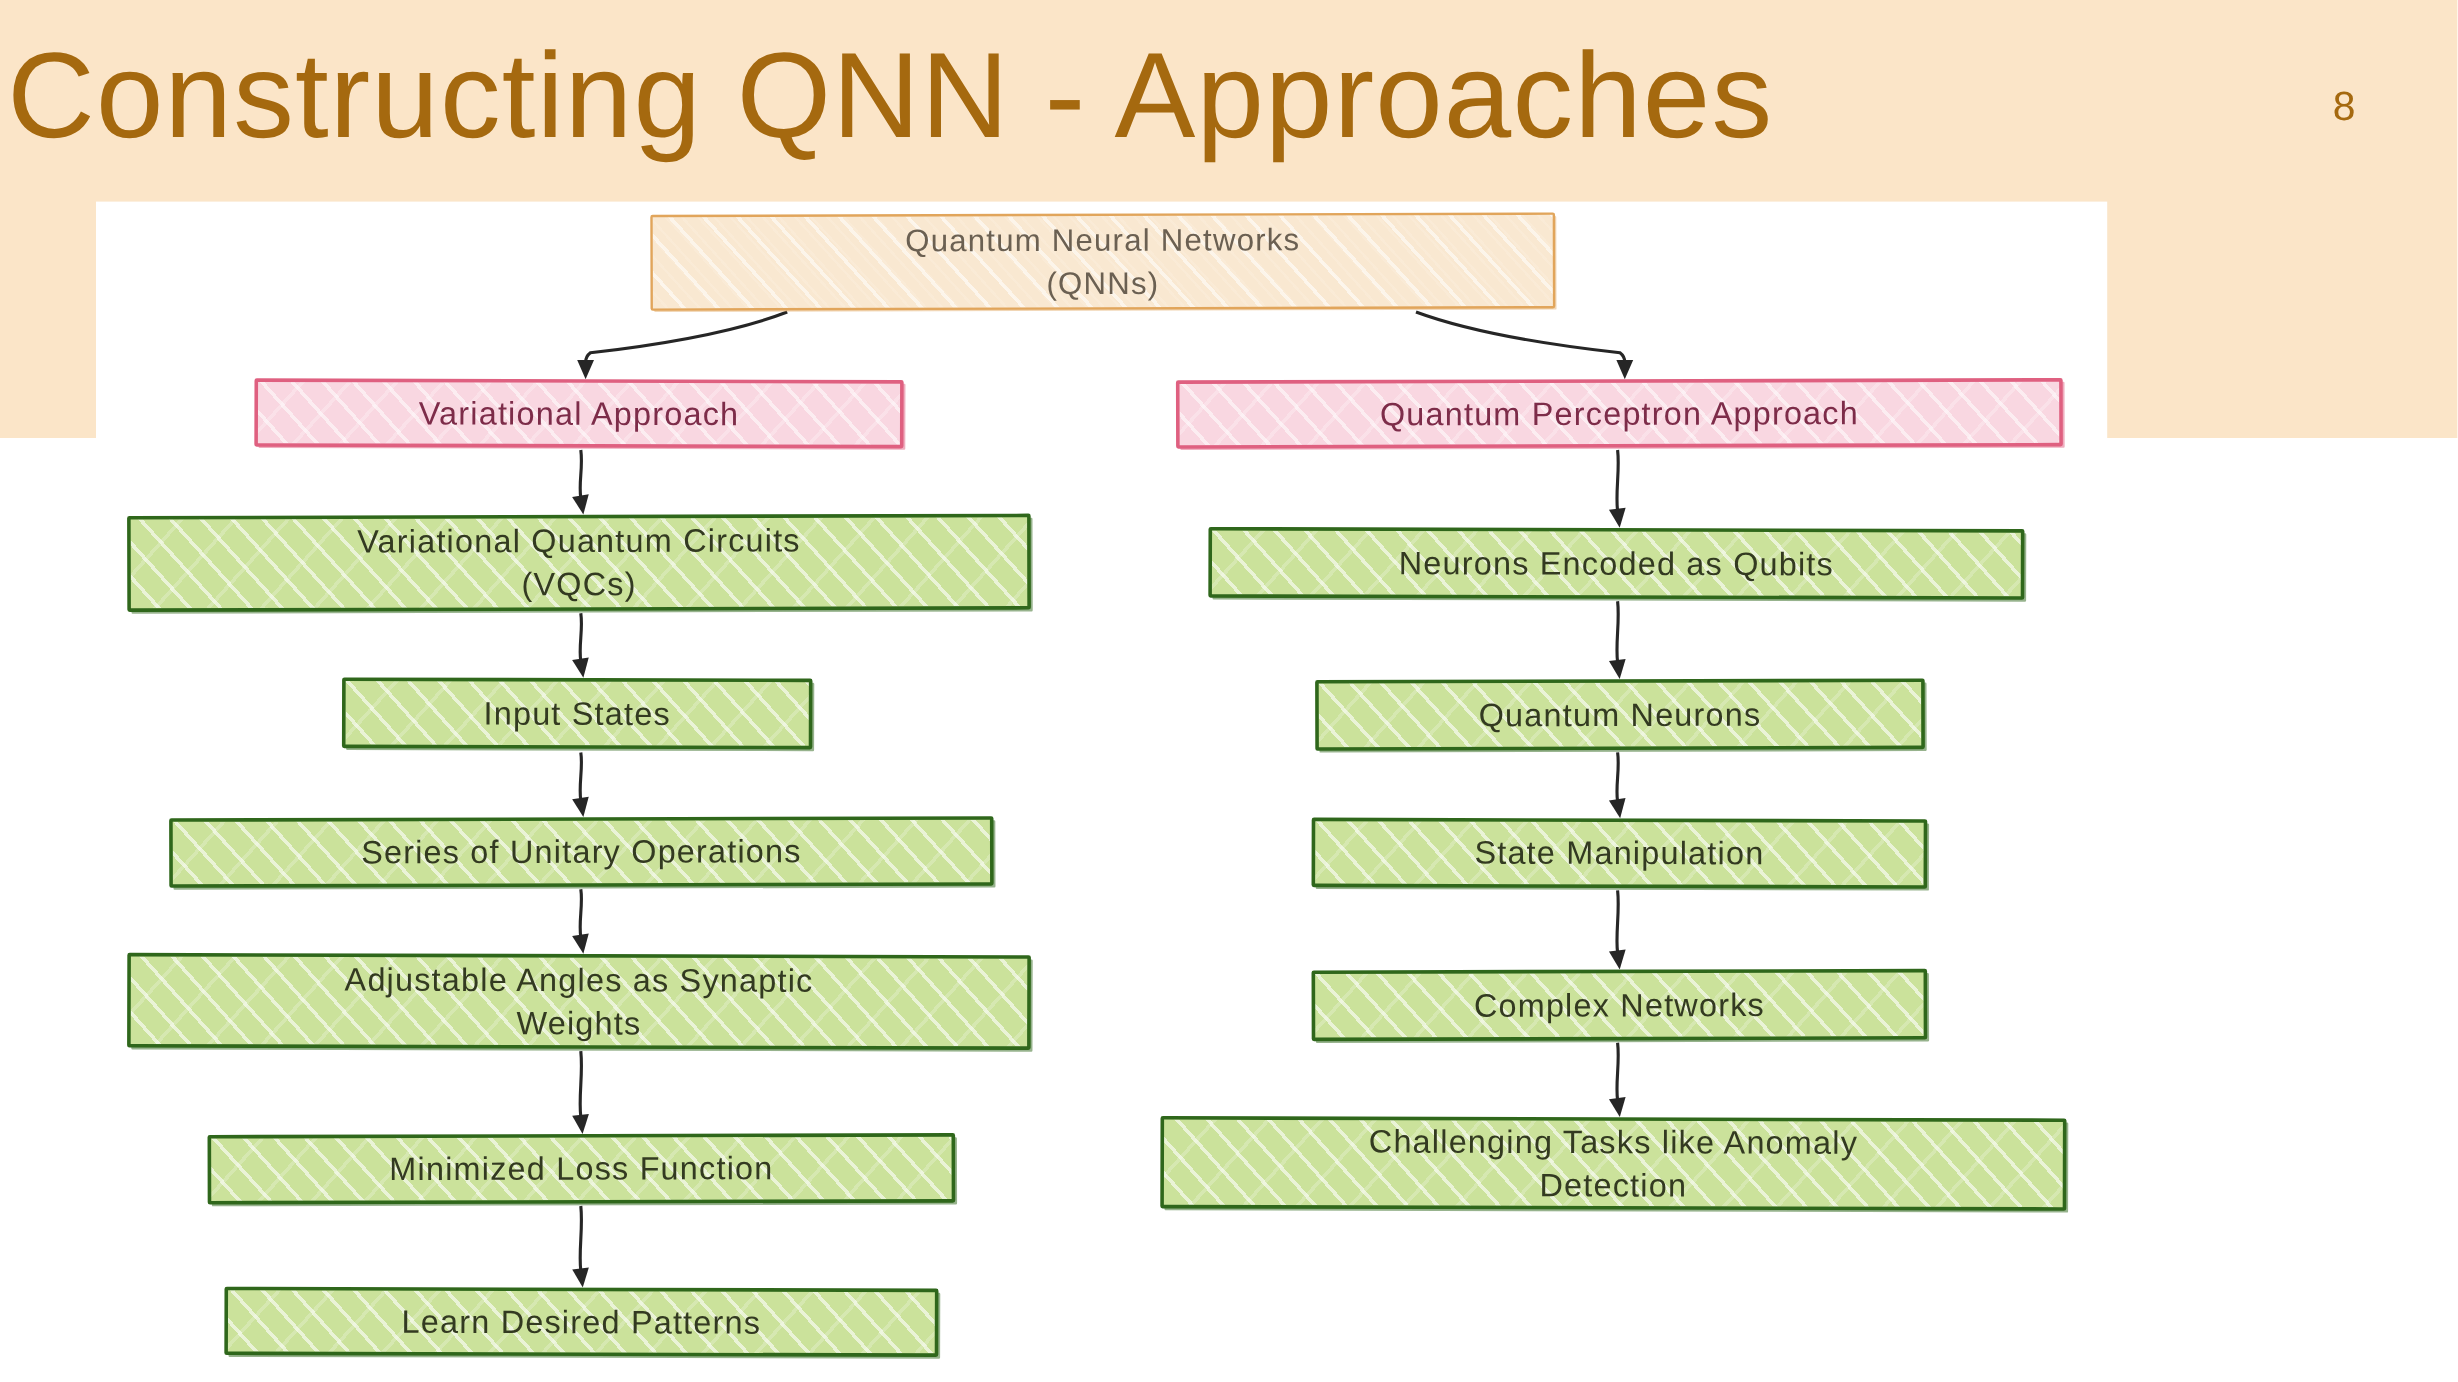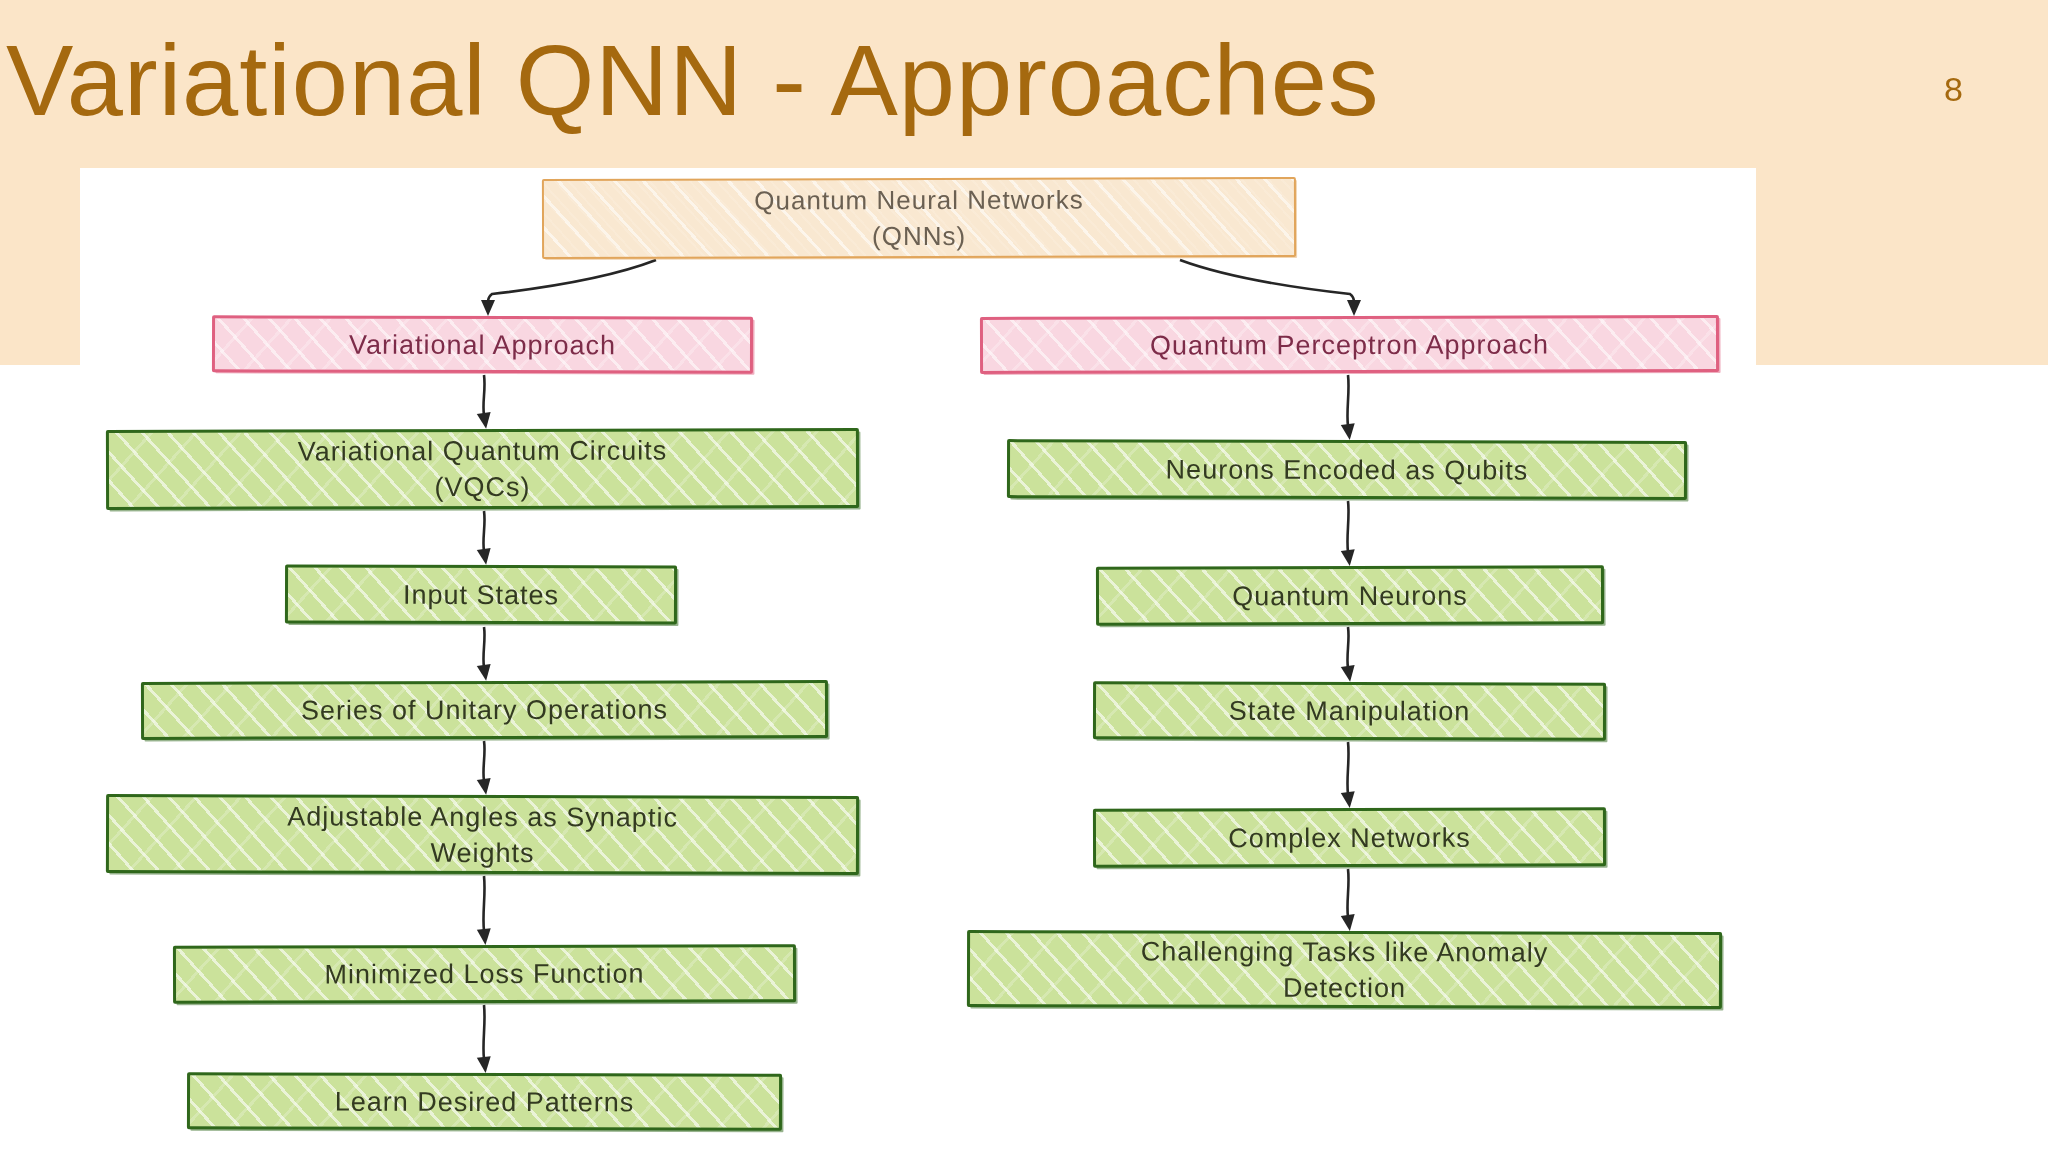--- a/index.html
+++ b/index.html
@@ -65,21 +65,21 @@
   }
   .r1{transform:rotate(-0.15deg);}
   .r2{transform:rotate(0.15deg);}
   svg.arrows{position:absolute;left:0;top:0;}
 </style>
 </head>
 <body style="--band: #FBE5C8; --title: #A5690F; --panel: #FFFFFF; --arrow: #262626; --orange-fill: #F9E8D1; --orange-border: #E1A55B; --orange-text: #6B6052; --pink-fill: #F9D7E1; --pink-border: #DF6080; --pink-text: #7D2C49; --green-fill: #CBE29B; --green-border: #2F671B; --green-text: #333A21;">
 
 <div class="band"></div>
 
-<div class="slide-title">Variational QNN - Approaches</div>
+<div class="slide-title">Constructing QNN - Approaches</div>
 <div class="page-number">8</div>
 
 <div class="panel"></div>
 
 <svg class="arrows" width="2048" height="1152" viewBox="0 0 2048 1152">
   <defs>
     <marker id="ah" markerUnits="userSpaceOnUse" markerWidth="20" markerHeight="20" refX="3" refY="10" orient="auto">
       <path d="M1,3 L17,10 L1,17 Z" fill="#262626"></path>
     </marker>
   </defs>

